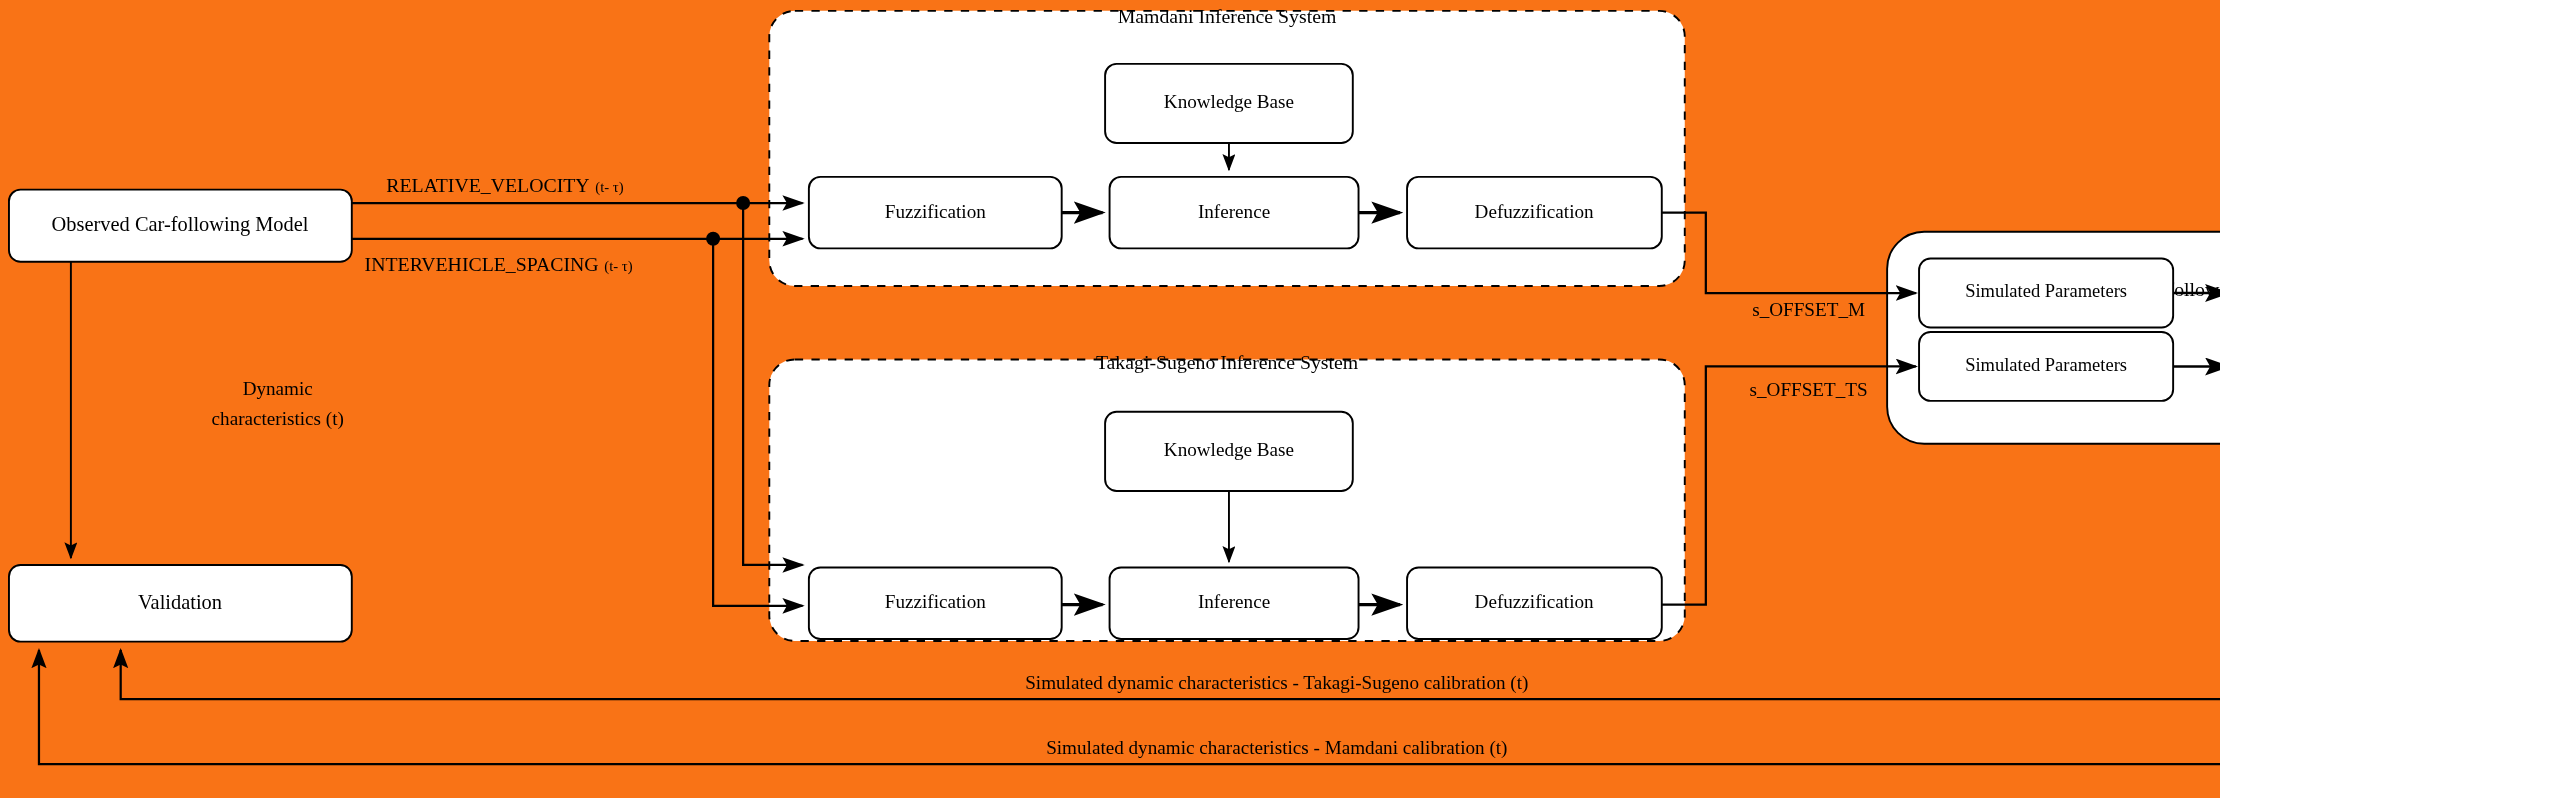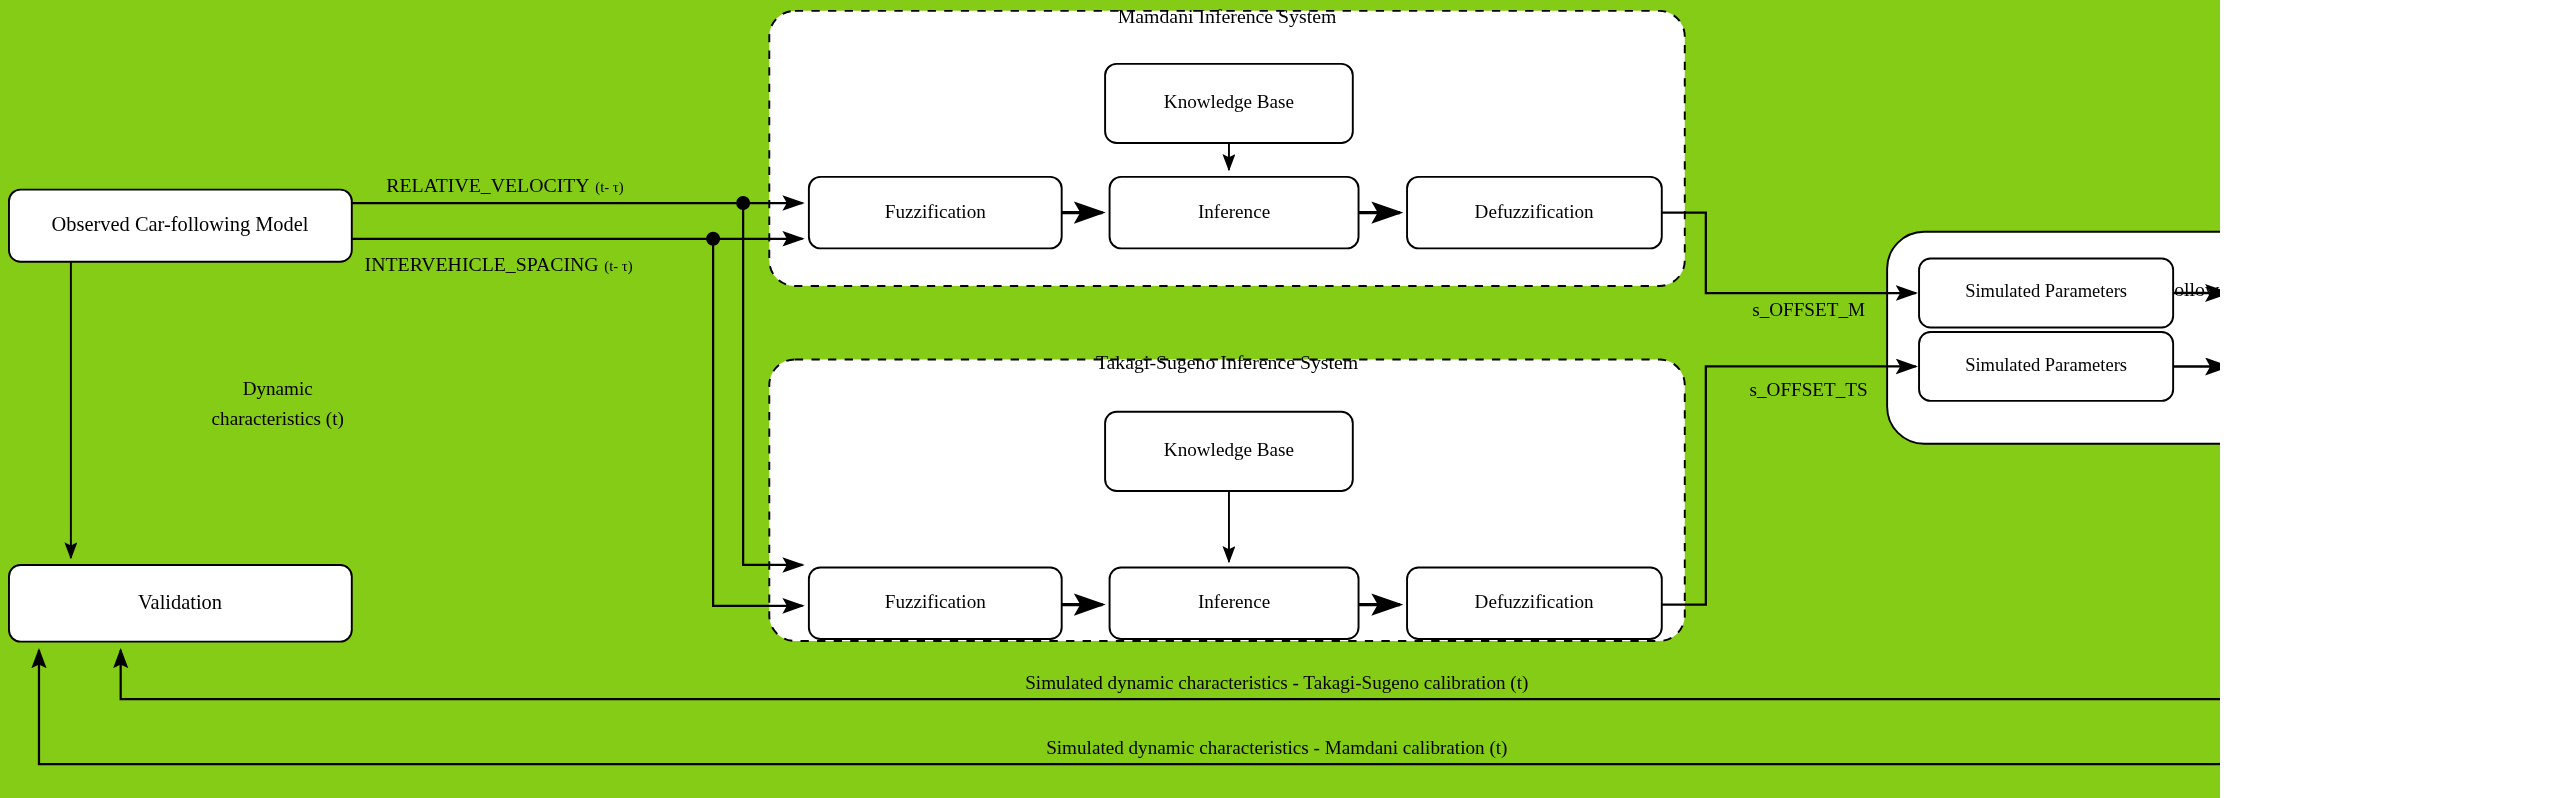--- a/index.html
+++ b/index.html
@@ -1,17 +1,17 @@
 <!DOCTYPE html>
 <html style="font-size:10.2px"><head>
 <meta charset="utf-8">
 <style>
   html,body{margin:0;padding:0;background:#ffffff;}
   body{font-family:"Liberation Serif", serif;}
-  #stage{position:relative;width:2220px;height:798px;background:#84cc16;overflow:hidden;}
+  #stage{position:relative;width:2220px;height:798px;background:#f97316;overflow:hidden;}
   svg{display:block;}
   .node-label{font-family:"Liberation Serif", serif;text-anchor:middle;dominant-baseline:middle;fill:#000;}
   .edge-label{font-family:"Liberation Serif", serif;text-anchor:middle;fill:#000;}
   .grp-title{font-family:"Liberation Serif", serif;text-anchor:middle;fill:#000;}
 </style>
 </head>
 <body>
 
 <div id="stage">
 <svg width="2576" height="798" viewBox="0 0 4033 1250" xmlns="http://www.w3.org/2000/svg">

